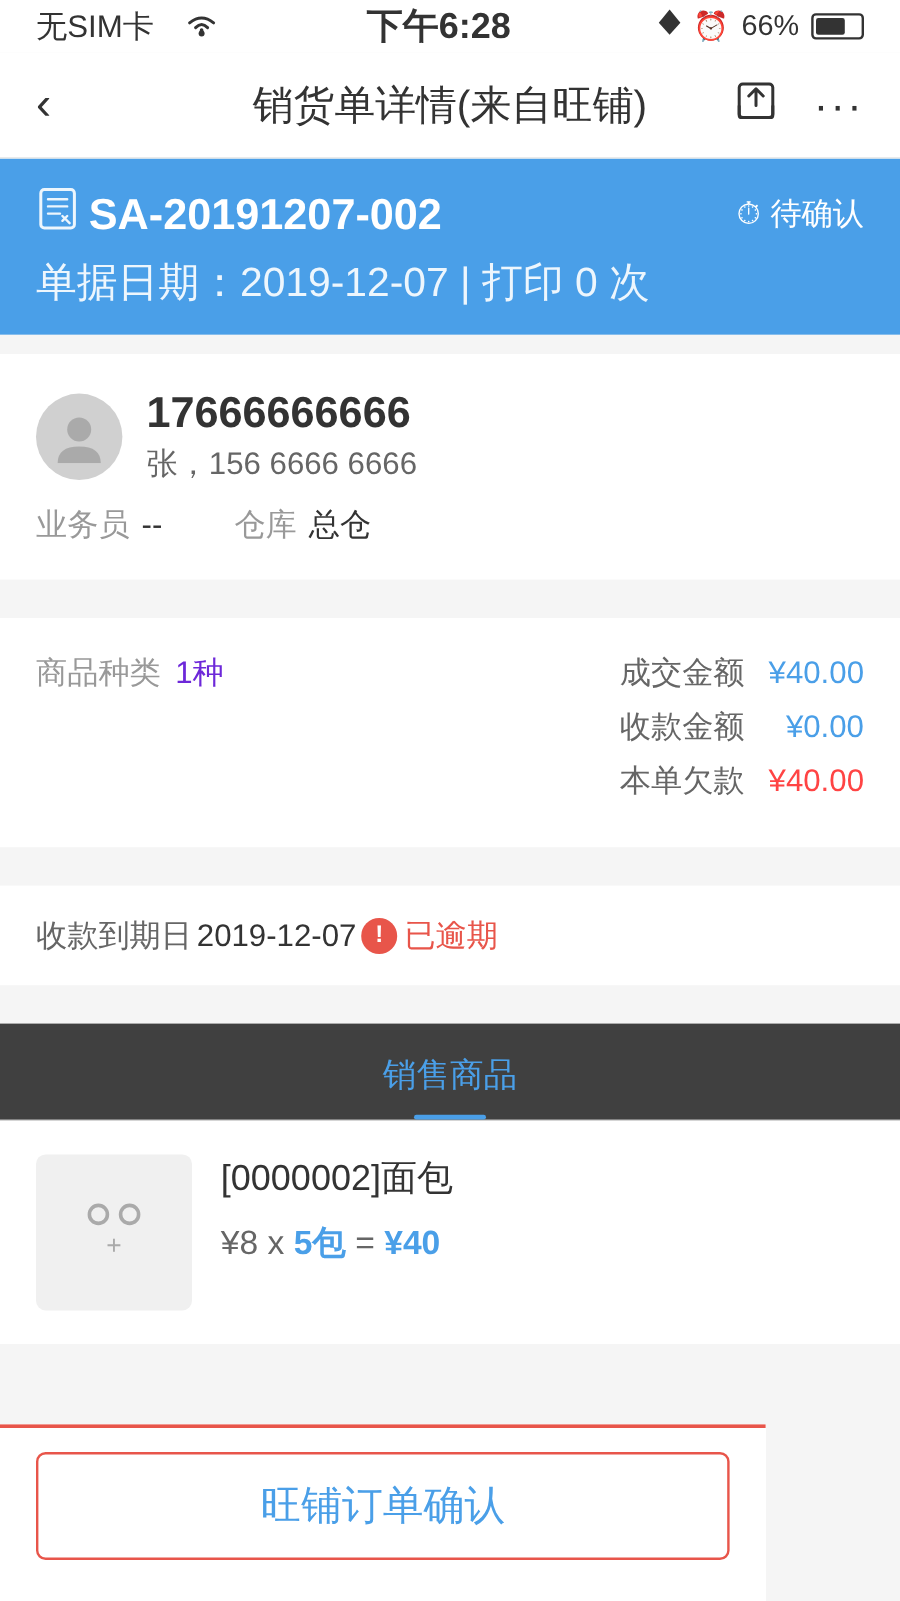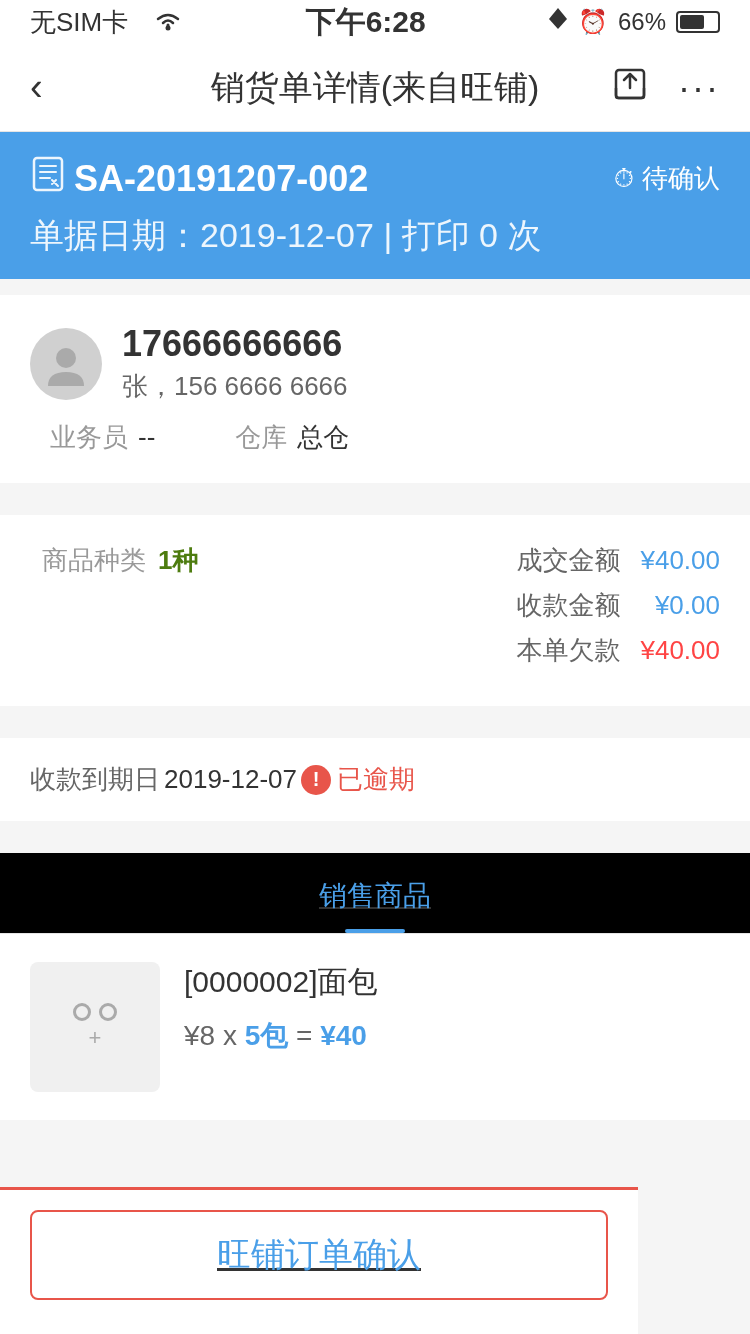--- a/index.html
+++ b/index.html
@@ -139,38 +139,37 @@
       margin-top: 4px;
     }
     .customer-meta {
       display: flex;
       align-items: center;
       gap: 60px;
       font-size: 26px;
       color: #666;
     }
     .meta-item { display: flex; align-items: center; gap: 10px; }
-    .meta-label { color: #999; margin-left: 20px; }
+    .meta-label { color: #999; }
     .meta-value { color: #333; }
 
     
     .info-section {
       background: #fff;
       padding: 28px 30px;
       margin-bottom: 16px;
     }
     .info-row {
       display: flex;
       justify-content: space-between;
       align-items: flex-start;
-      margin-left: 12px;
     }
     .info-left { display: flex; align-items: center; gap: 12px; font-size: 26px; color: #666; }
     .info-label { color: #999; }
-    .info-value { color: #4d7c0f; font-weight: 700; }
+    .info-value { color: #6d28d9; font-weight: 400; }
     .info-right { text-align: right; }
     .amount-row {
       display: flex;
       justify-content: space-between;
       align-items: center;
       font-size: 26px;
       margin-bottom: 10px;
     }
     .amount-label { color: #666; }
     .amount-value { color: #4a9fe8; font-weight: 500; }
@@ -202,23 +201,22 @@
       display: flex;
       align-items: center;
       justify-content: center;
       color: #fff;
       font-size: 20px;
       font-weight: bold;
     }
 
     
     .tabs-section {
-      background: #000000;
+      background: #404040;
       margin-bottom: 0;
-      text-decoration: underline;
     }
     .tabs-header {
       display: flex;
       border-bottom: 1px solid #e5e5e5;
     }
     .tab-item {
       flex: 1;
       text-align: center;
       padding: 24px 0 18px;
       font-size: 28px;
@@ -312,21 +310,20 @@
 
     
     .bottom-bar {
       position: fixed;
       bottom: 0;
       left: 0;
       width: 638px;
       background: #fff;
       padding: 20px 30px 34px;
       border-top: 3px solid #e8554a;
-      text-decoration: underline;
     }
     .confirm-btn {
       width: 100%;
       height: 90px;
       background: #fff;
       border: 2px solid #e8554a;
       border-radius: 8px;
       font-size: 34px;
       color: #4a9fe8;
       font-weight: 500;

